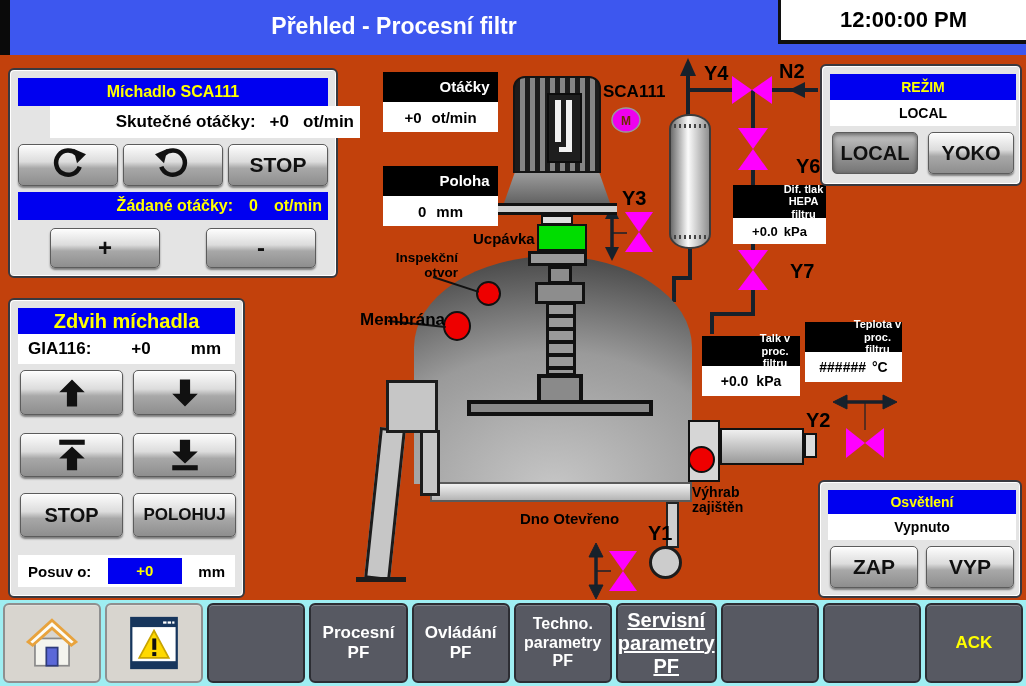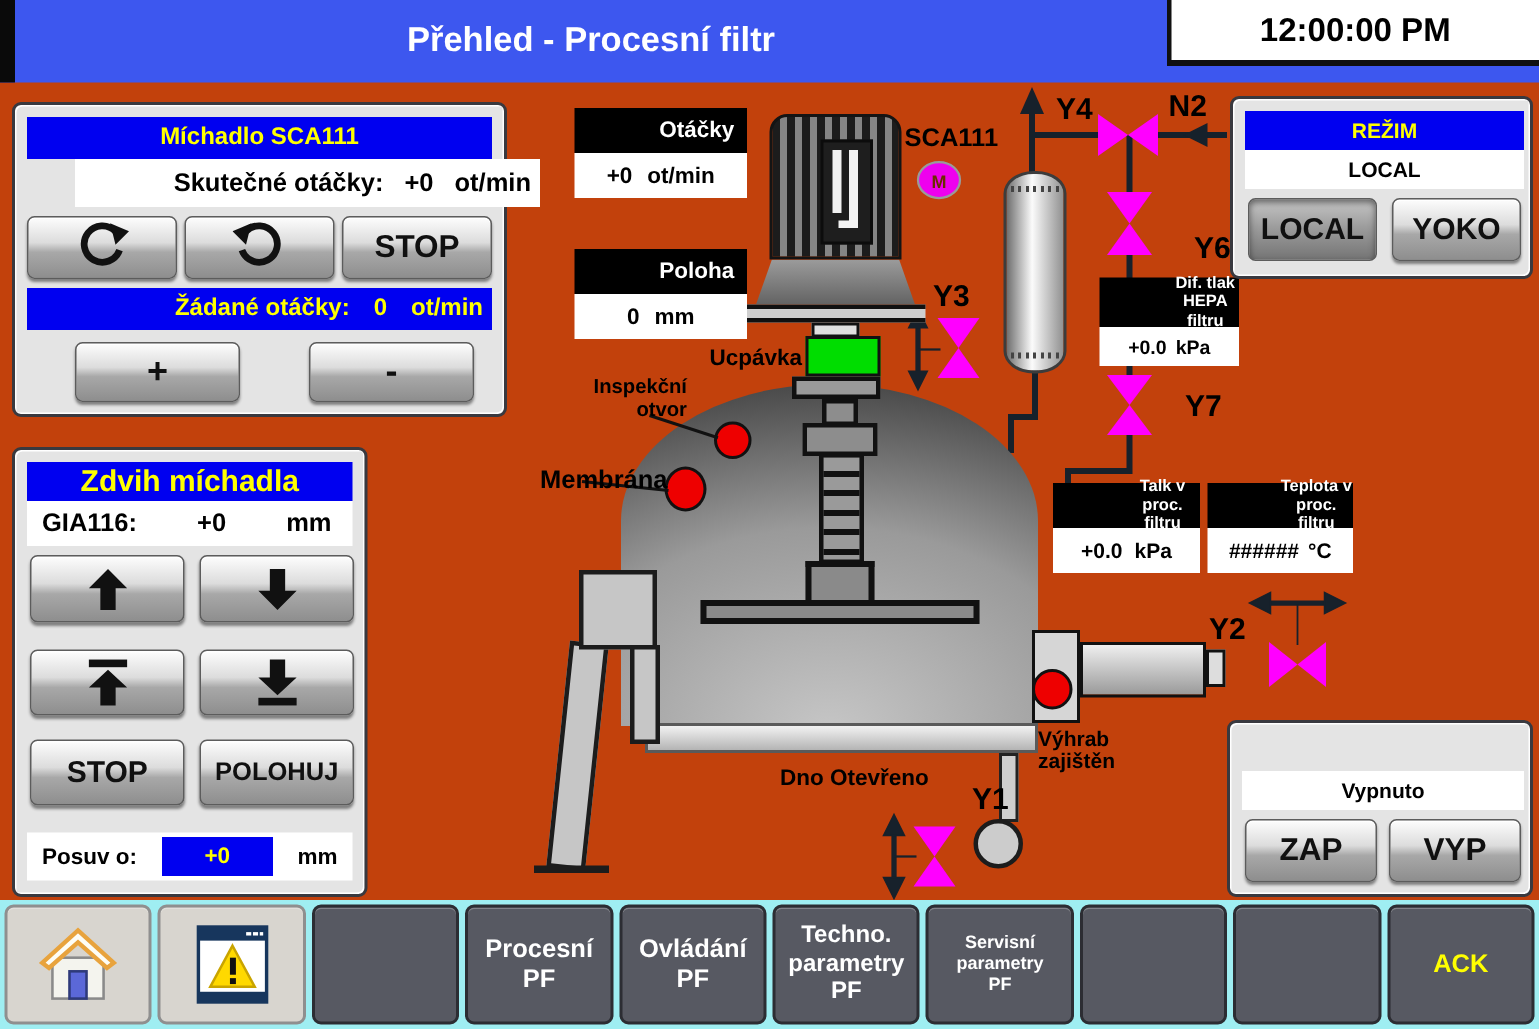--- a/index.html
+++ b/index.html
@@ -256,21 +256,21 @@
     </div>
   </div>
   <div class="ind" style="left:733px;top:185px;width:93px;">
     <div class="blk" style="height:33px;font-size:11px;">Dif. tlak
 HEPA filtru</div>
     <div class="val" style="height:26px;font-size:13px;gap:6px;">
       <span>+0.0</span>
       <span>kPa</span>
     </div>
   </div>
-  <div class="ind" style="left:702px;top:322px;width:98px;">
+  <div class="ind" style="left:702px;top:336px;width:98px;">
     <div class="blk" style="height:30px;font-size:11px;">Talk v proc.
 filtru</div>
     <div class="val" style="height:30px;font-size:14px;gap:8px;">
       <span>+0.0</span>
       <span>kPa</span>
     </div>
   </div>
   <div class="ind" style="left:805px;top:322px;width:97px;">
     <div class="blk" style="height:30px;font-size:11px;">Teplota v proc.
 filtru</div>
@@ -348,20 +348,21 @@
   </div>
 
   <div class="panel" style="left:820px;top:64px;width:202px;height:122px;">
     <div class="ptitle" style="left:8px;top:8px;width:186px;height:26px;line-height:26px;font-size:14px;">REŽIM</div>
     <div class="wrow" style="left:8px;top:34px;width:186px;height:26px;font-size:14px;justify-content:center;">LOCAL</div>
     <button class="btn pressed" style="left:10px;top:66px;width:86px;height:42px;font-size:20px;">LOCAL</button>
     <button class="btn" style="left:106px;top:66px;width:86px;height:42px;font-size:20px;">YOKO</button>
   </div>
 
   <div class="panel" style="left:818px;top:480px;width:204px;height:118px;">
+    <div class="ptitle" style="left:8px;top:8px;width:188px;height:24px;line-height:24px;font-size:14px;">Osvětlení</div>
     <div class="wrow" style="left:8px;top:32px;width:188px;height:26px;font-size:14px;justify-content:center;">Vypnuto</div>
     <button class="btn" style="left:10px;top:64px;width:88px;height:42px;font-size:21px;">ZAP</button>
     <button class="btn" style="left:106px;top:64px;width:88px;height:42px;font-size:21px;">VYP</button>
   </div>
 
   <div id="nav">
     <button class="nbtn lite">
       <svg width="56" height="50" viewBox="0 0 48 44">
         <rect x="9" y="18" width="30" height="24" fill="#f4f4ee" stroke="#8a8a8a" stroke-width="1.5"></rect>
         <polygon points="24,2 45,21 41,24 24,9 7,24 3,21" fill="#fdfdf6" stroke="#e8a33d" stroke-width="2.5"></polygon>
@@ -382,21 +383,21 @@
       </svg>
     </button>
     <button class="nbtn"></button>
     <button class="nbtn">Procesní
 PF</button>
     <button class="nbtn">Ovládání
 PF</button>
     <button class="nbtn" style="font-size:16px;">Techno.
 parametry
 PF</button>
-    <button class="nbtn" style="font-size:12px;">Servisní
+    <button class="nbtn" style="font-size:20px;text-decoration:underline;">Servisní
 parametry
 PF</button>
     <button class="nbtn"></button>
     <button class="nbtn"></button>
     <button class="nbtn ack">ACK</button>
   </div>
 
 </div>
 
 </body></html>

